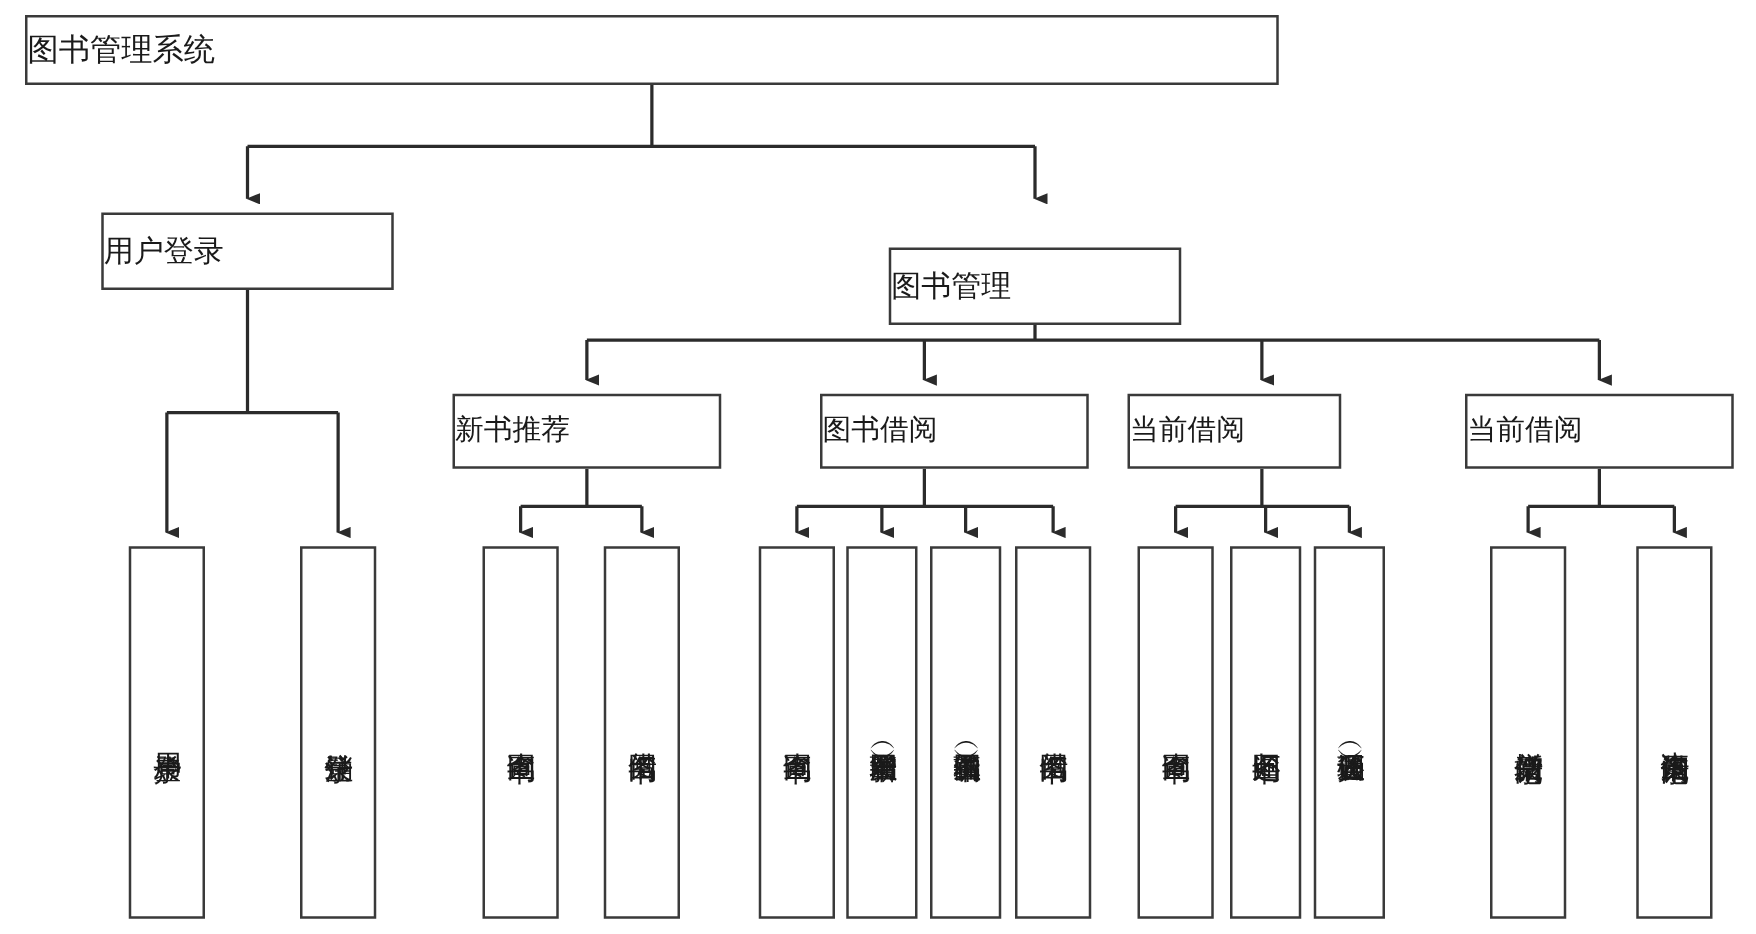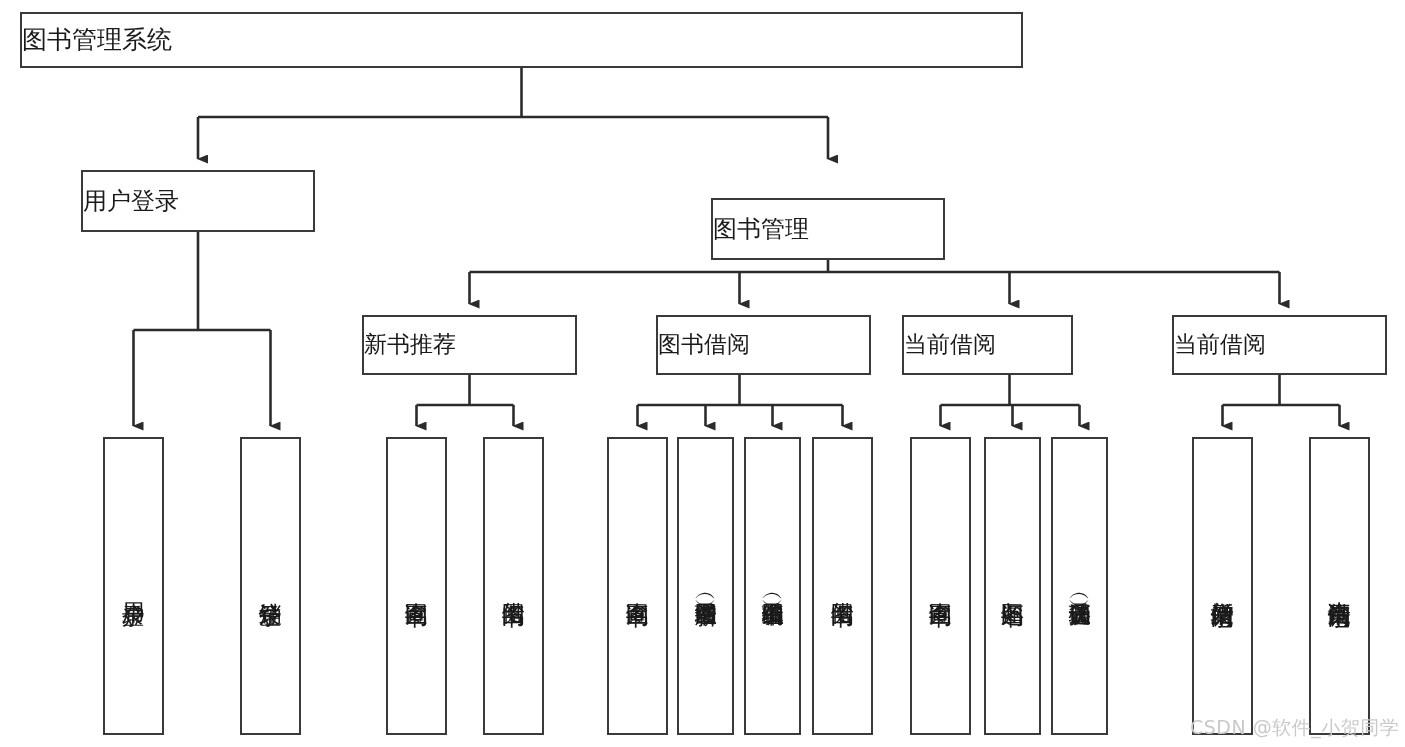--- a/index.html
+++ b/index.html
@@ -177,15 +177,14 @@
         <span class="node-label">确认归还（管理员）</span>
       </div>
       <div class="node-box node-leaf" style="left: 1192px; top: 437px; width: 61px; height: 298px;">
         <span class="node-label">新增借阅记录</span>
       </div>
       <div class="node-box node-leaf" style="left: 1309px; top: 437px; width: 61px; height: 298px;">
         <span class="node-label">查询借阅记录</span>
       </div>
     </div>
 
-  <div id="watermark">CSDN @软件_小贺同学</div>
 
 </div>
 
 </body></html>

